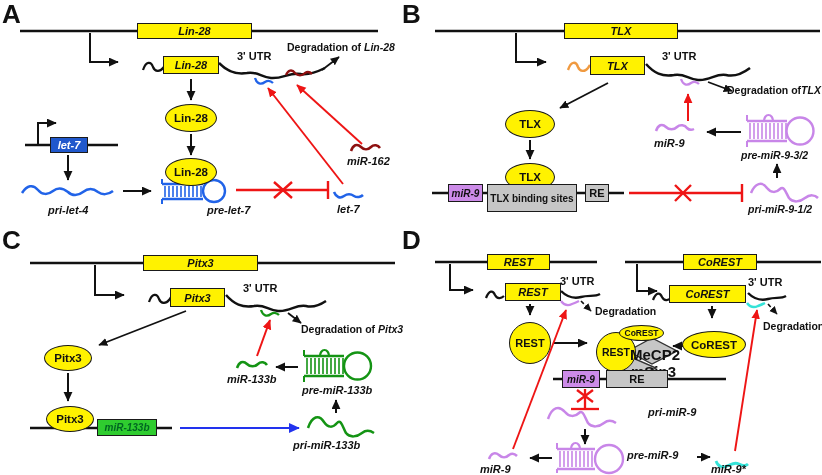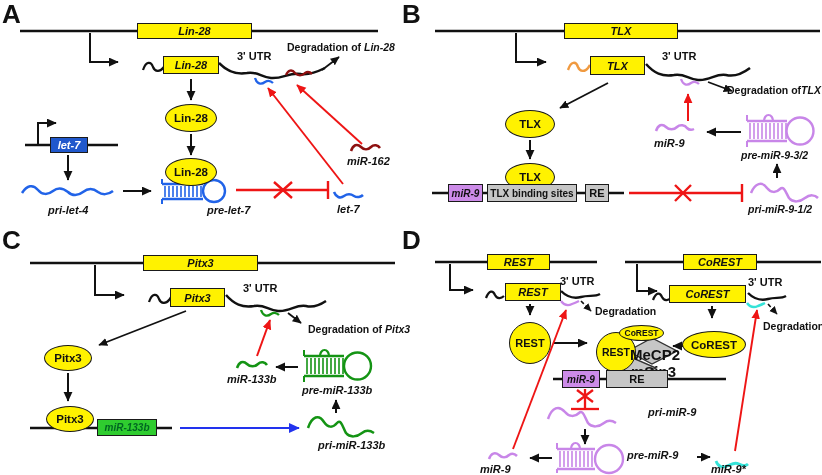--- a/index.html
+++ b/index.html
@@ -186,36 +186,36 @@
 <div class="lbl it" style="left:337px;top:203px;">let-7</div>
 <div class="lbl it" style="left:347px;top:155px;">miR-162</div>
 
 <div class="gbox" style="left:564px;top:23px;width:114px;height:16px;">TLX</div>
 <div class="gbox" style="left:590px;top:56px;width:55px;height:19px;">TLX</div>
 <div class="lbl" style="left:662px;top:50px;">3' UTR</div>
 <div class="lbl sm" style="left:727px;top:84px;"><span>Degradation of</span><span class="it">TLX</span></div>
 <div class="oval" style="left:505px;top:110px;width:50px;height:28px;">TLX</div>
 <div class="oval" style="left:505px;top:163px;width:50px;height:28px;">TLX</div>
 <div class="gbox purplebox" style="left:448px;top:184px;width:35px;height:18px;font-size:10px;">miR-9</div>
-<div class="gbox graybox" style="left:487px;top:184px;width:90px;height:18px;">TLX binding sites</div>
+<div class="gbox graybox" style="left:487px;top:184px;width:90px;height:28px;">TLX binding sites</div>
 <div class="gbox graybox" style="left:585px;top:184px;width:24px;height:18px;font-size:11px;">RE</div>
 <div class="lbl it" style="left:654px;top:137px;">miR-9</div>
 <div class="lbl it sm" style="left:741px;top:149px;">pre-miR-9-3/2</div>
 <div class="lbl it sm" style="left:748px;top:203px;">pri-miR-9-1/2</div>
 
 <div class="gbox" style="left:143px;top:255px;width:115px;height:16px;">Pitx3</div>
 <div class="gbox" style="left:170px;top:288px;width:55px;height:19px;">Pitx3</div>
 <div class="lbl" style="left:243px;top:282px;">3' UTR</div>
-<div class="lbl sm" style="left:301px;top:323px;margin-left:7px;"><span>Degradation of </span><span class="it">Pitx3</span></div>
+<div class="lbl sm" style="left:301px;top:323px;"><span>Degradation of </span><span class="it">Pitx3</span></div>
 <div class="oval" style="left:44px;top:345px;width:48px;height:26px;">Pitx3</div>
 <div class="oval" style="left:46px;top:406px;width:48px;height:26px;">Pitx3</div>
 <div class="gbox greenbox" style="left:97px;top:419px;width:60px;height:17px;">miR-133b</div>
 <div class="lbl it" style="left:227px;top:373px;">miR-133b</div>
 <div class="lbl it" style="left:302px;top:384px;">pre-miR-133b</div>
-<div class="lbl it" style="left:318px;top:439px;">pri-miR-133b</div>
+<div class="lbl it" style="left:293px;top:439px;">pri-miR-133b</div>
 
 <div class="gbox" style="left:487px;top:254px;width:63px;height:16px;">REST</div>
 <div class="gbox" style="left:505px;top:283px;width:56px;height:18px;">REST</div>
 <div class="lbl" style="left:560px;top:275px;">3' UTR</div>
 <div class="lbl sm" style="left:595px;top:305px;">Degradation</div>
 <div class="oval" style="left:509px;top:322px;width:42px;height:42px;font-size:11px;">REST</div>
 <div class="gbox" style="left:683px;top:254px;width:74px;height:16px;">CoREST</div>
 <div class="gbox" style="left:669px;top:285px;width:77px;height:18px;">CoREST</div>
 <div class="lbl" style="left:748px;top:276px;">3' UTR</div>
 <div class="lbl sm" style="left:763px;top:320px;">Degradation</div>

